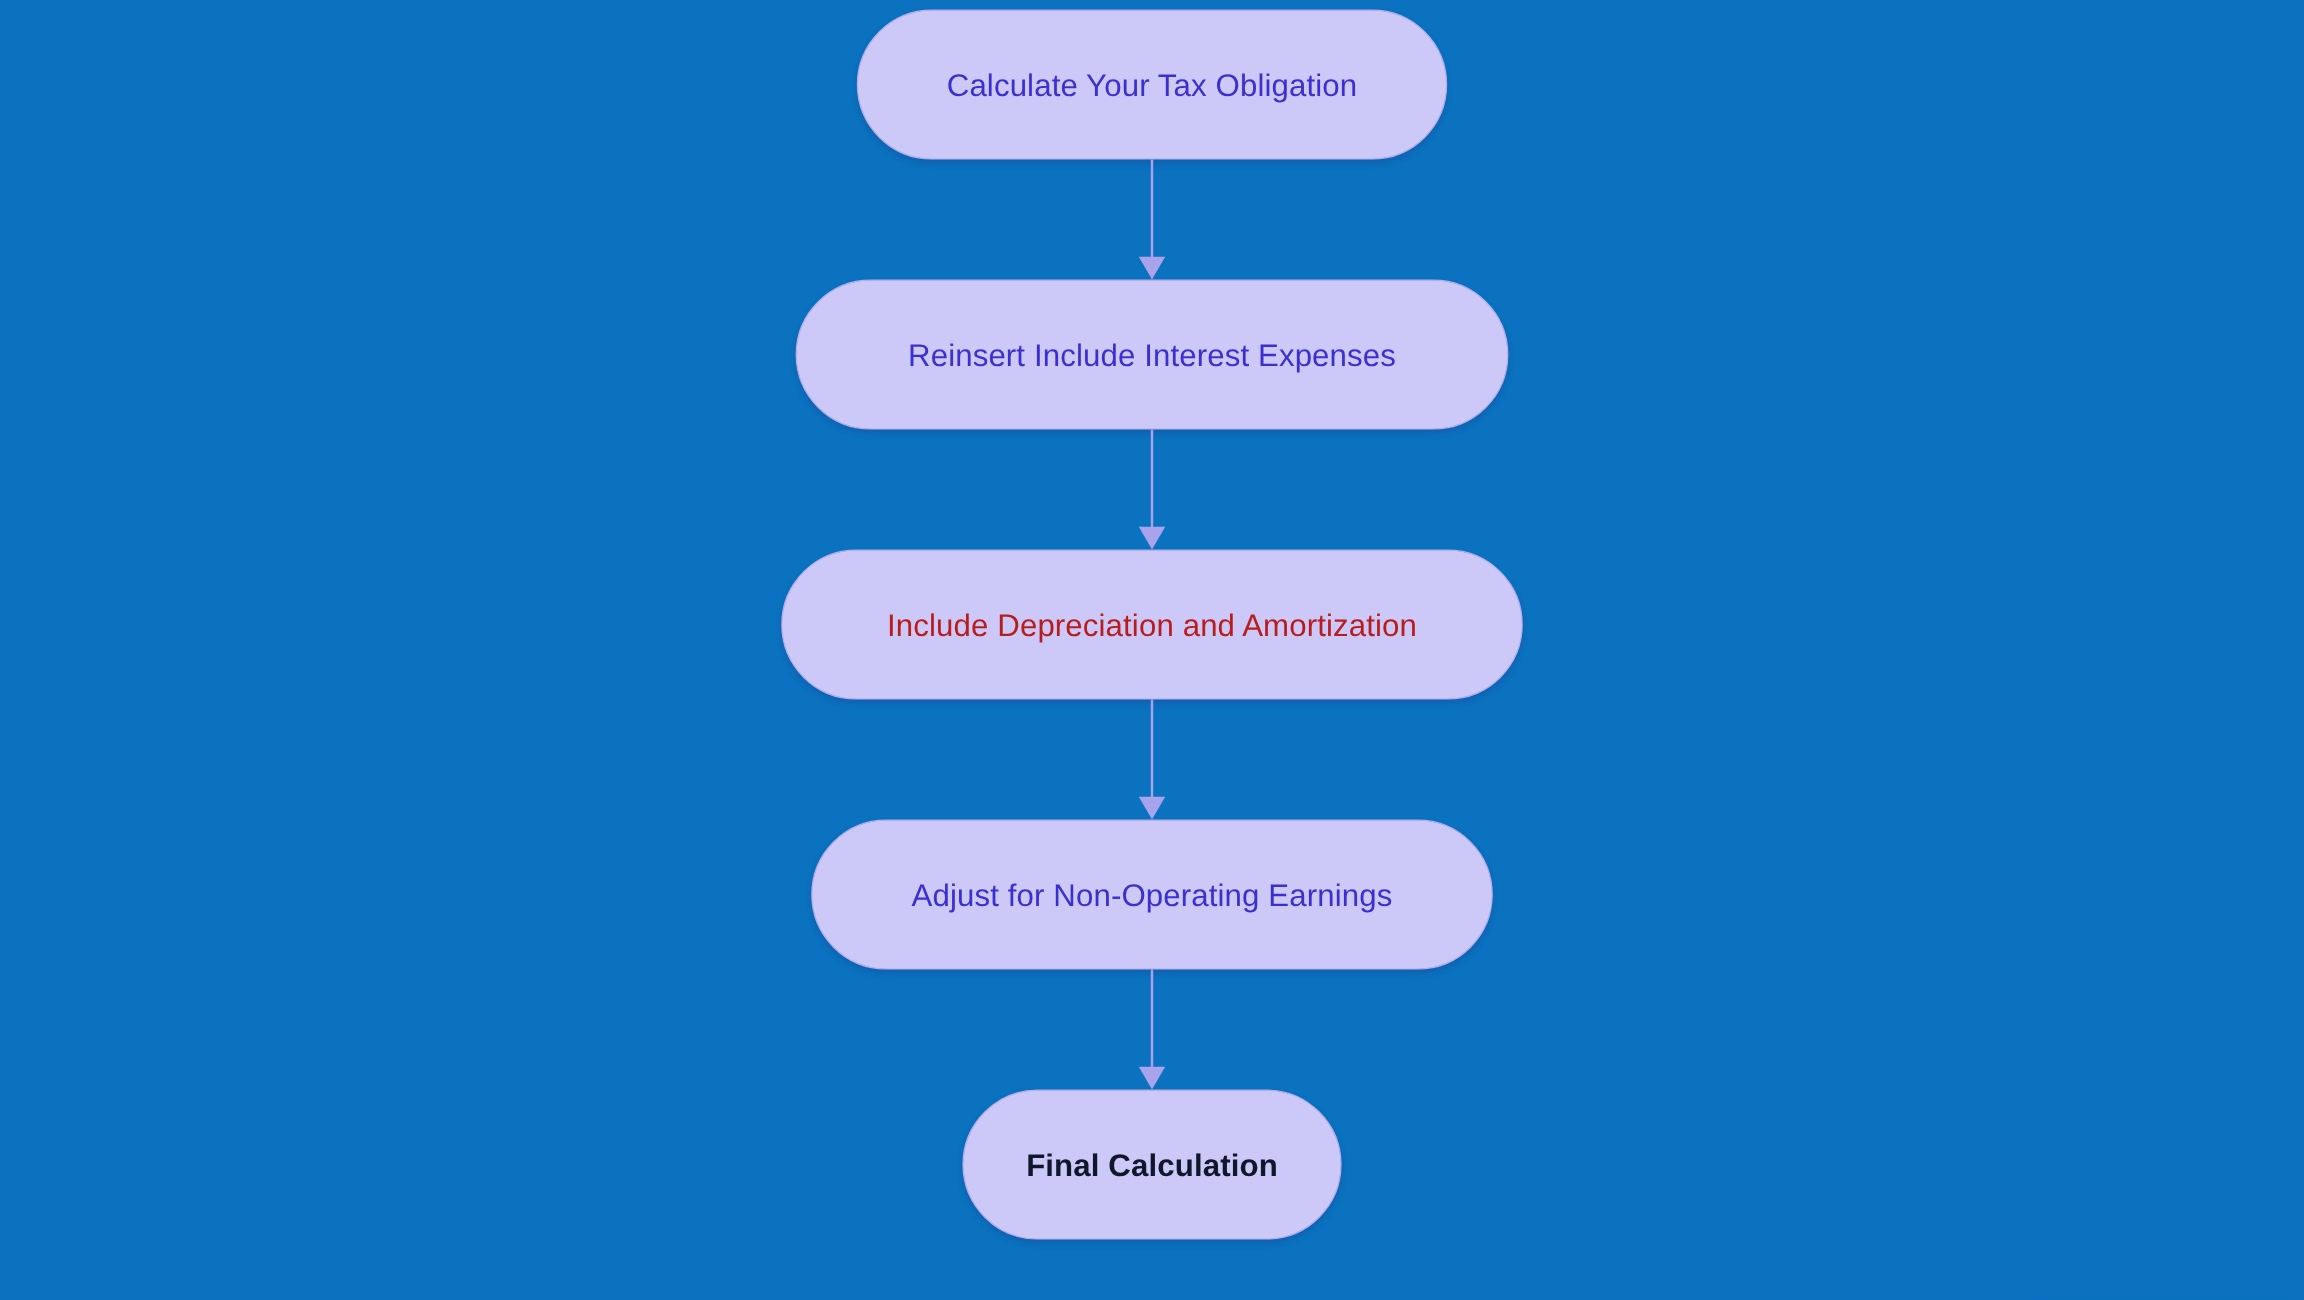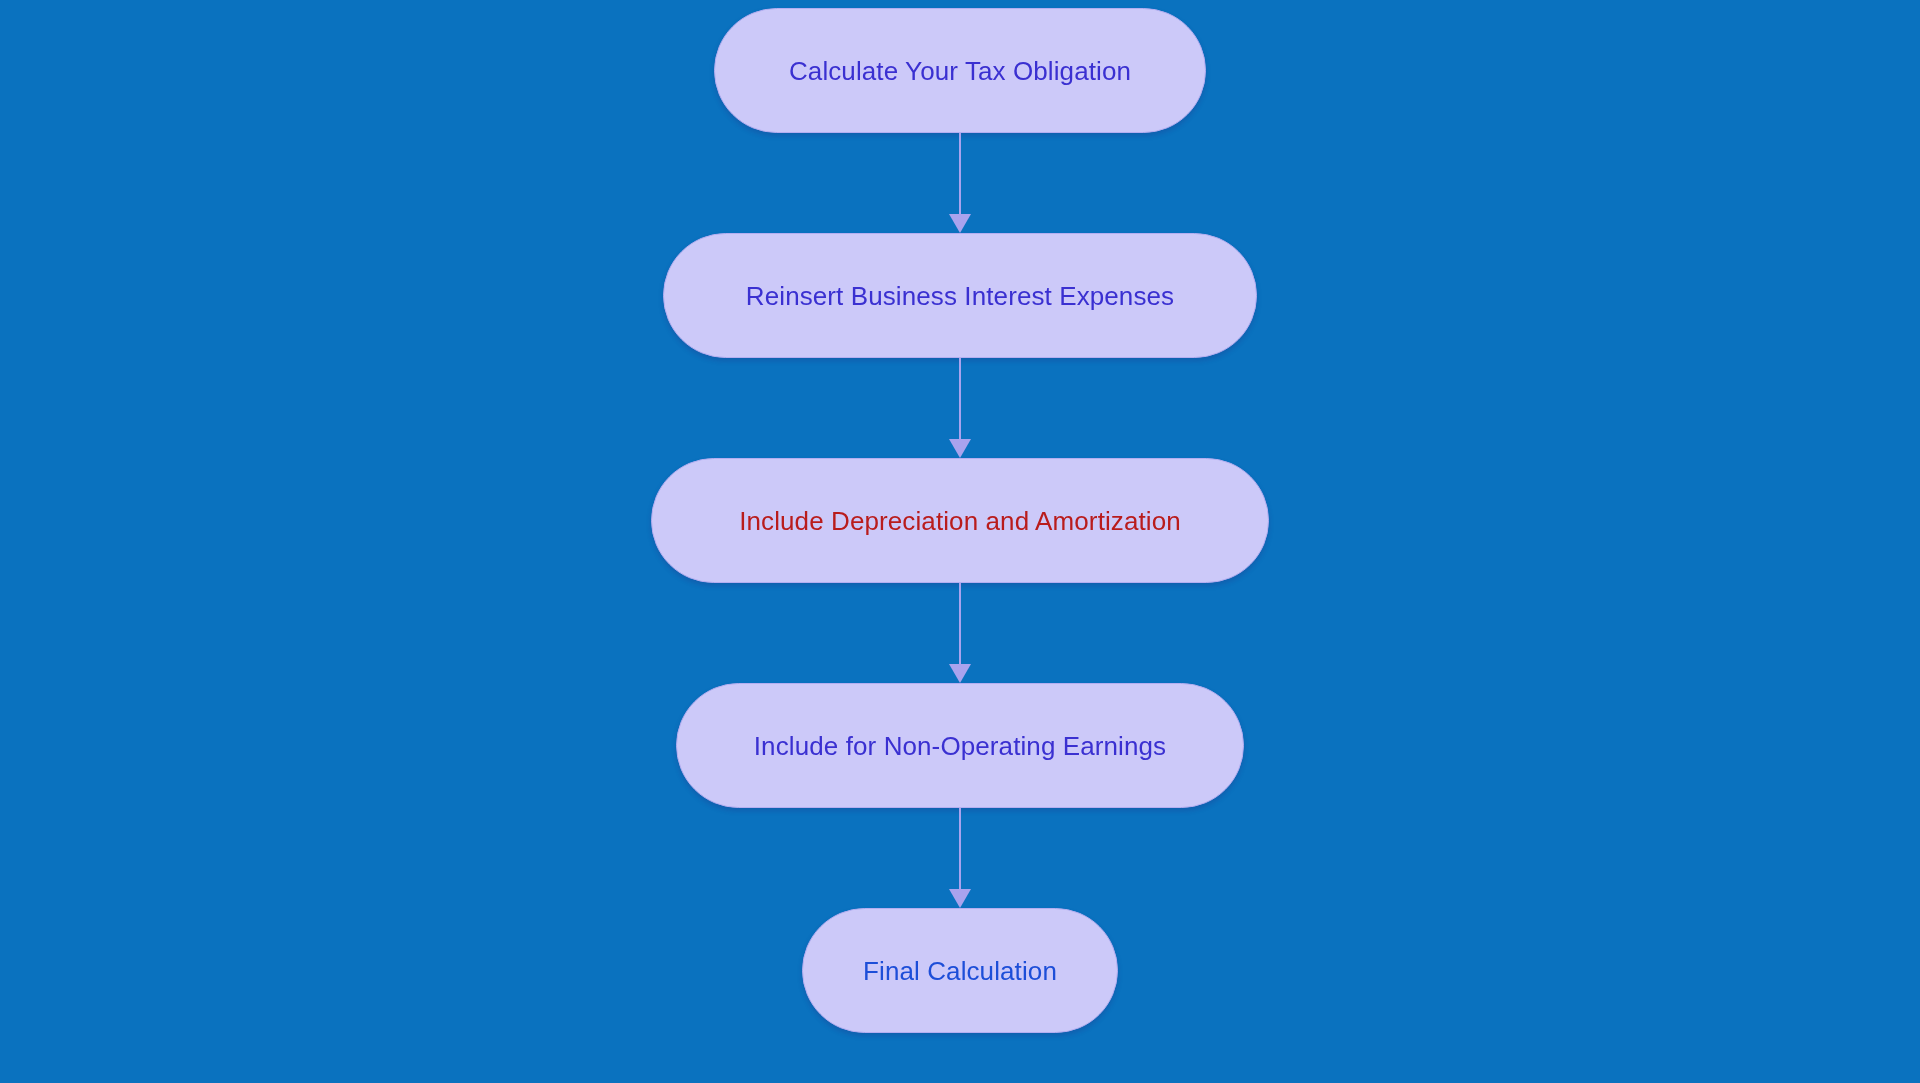--- a/index.html
+++ b/index.html
@@ -91,44 +91,44 @@
     <div class="node-slot">
       <div class="flow-node" id="node-1" style="width: 492px; height: 125px; background: rgb(204, 201, 249); border-color: rgb(180, 174, 241); color: rgb(58, 48, 209);">Calculate Your Tax Obligation</div>
     </div>
 
     <div class="connector" id="edge-1" style="height: 100px;">
       <div class="line" style="background: rgb(169, 163, 238);"></div>
       <div class="head" style="border-top-color: rgb(169, 163, 238);"></div>
     </div>
 
     <div class="node-slot">
-      <div class="flow-node" id="node-2" style="width: 594px; height: 125px; background: rgb(204, 201, 249); border-color: rgb(180, 174, 241); color: rgb(58, 48, 209);">Reinsert Business Interest Expenses</div>
+      <div class="flow-node" id="node-2" style="width: 594px; height: 125px; background: rgb(204, 201, 249); border-color: rgb(180, 174, 241); color: rgb(58, 48, 209);">Reinsert Include Interest Expenses</div>
     </div>
 
     <div class="connector" id="edge-2" style="height: 100px;">
       <div class="line" style="background: rgb(169, 163, 238);"></div>
       <div class="head" style="border-top-color: rgb(169, 163, 238);"></div>
     </div>
 
     <div class="node-slot">
       <div class="flow-node" id="node-3" style="width: 618px; height: 125px; background: rgb(204, 201, 249); border-color: rgb(180, 174, 241); color: #b91c1c;">Include Depreciation and Amortization</div>
     </div>
 
     <div class="connector" id="edge-3" style="height: 100px;">
       <div class="line" style="background: rgb(169, 163, 238);"></div>
       <div class="head" style="border-top-color: rgb(169, 163, 238);"></div>
     </div>
 
     <div class="node-slot">
-      <div class="flow-node" id="node-4" style="width: 568px; height: 125px; background: rgb(204, 201, 249); border-color: rgb(180, 174, 241); color: rgb(58, 48, 209);">Include for Non-Operating Earnings</div>
+      <div class="flow-node" id="node-4" style="width: 568px; height: 125px; background: rgb(204, 201, 249); border-color: rgb(180, 174, 241); color: rgb(58, 48, 209);">Adjust for Non-Operating Earnings</div>
     </div>
 
     <div class="connector" id="edge-4" style="height: 100px;">
       <div class="line" style="background: rgb(169, 163, 238);"></div>
       <div class="head" style="border-top-color: rgb(169, 163, 238);"></div>
     </div>
 
     <div class="node-slot">
-      <div class="flow-node" id="node-5" style="width: 316px; height: 125px; background: rgb(204, 201, 249); border-color: rgb(180, 174, 241); color: #1d4ed8;">Final Calculation</div>
+      <div class="flow-node" id="node-5" style="width: 316px; height: 125px; background: rgb(204, 201, 249); border-color: rgb(180, 174, 241); color: #0f172a; font-weight: bold;">Final Calculation</div>
     </div>
 
   </div>
 </div>
 
 </body></html>

